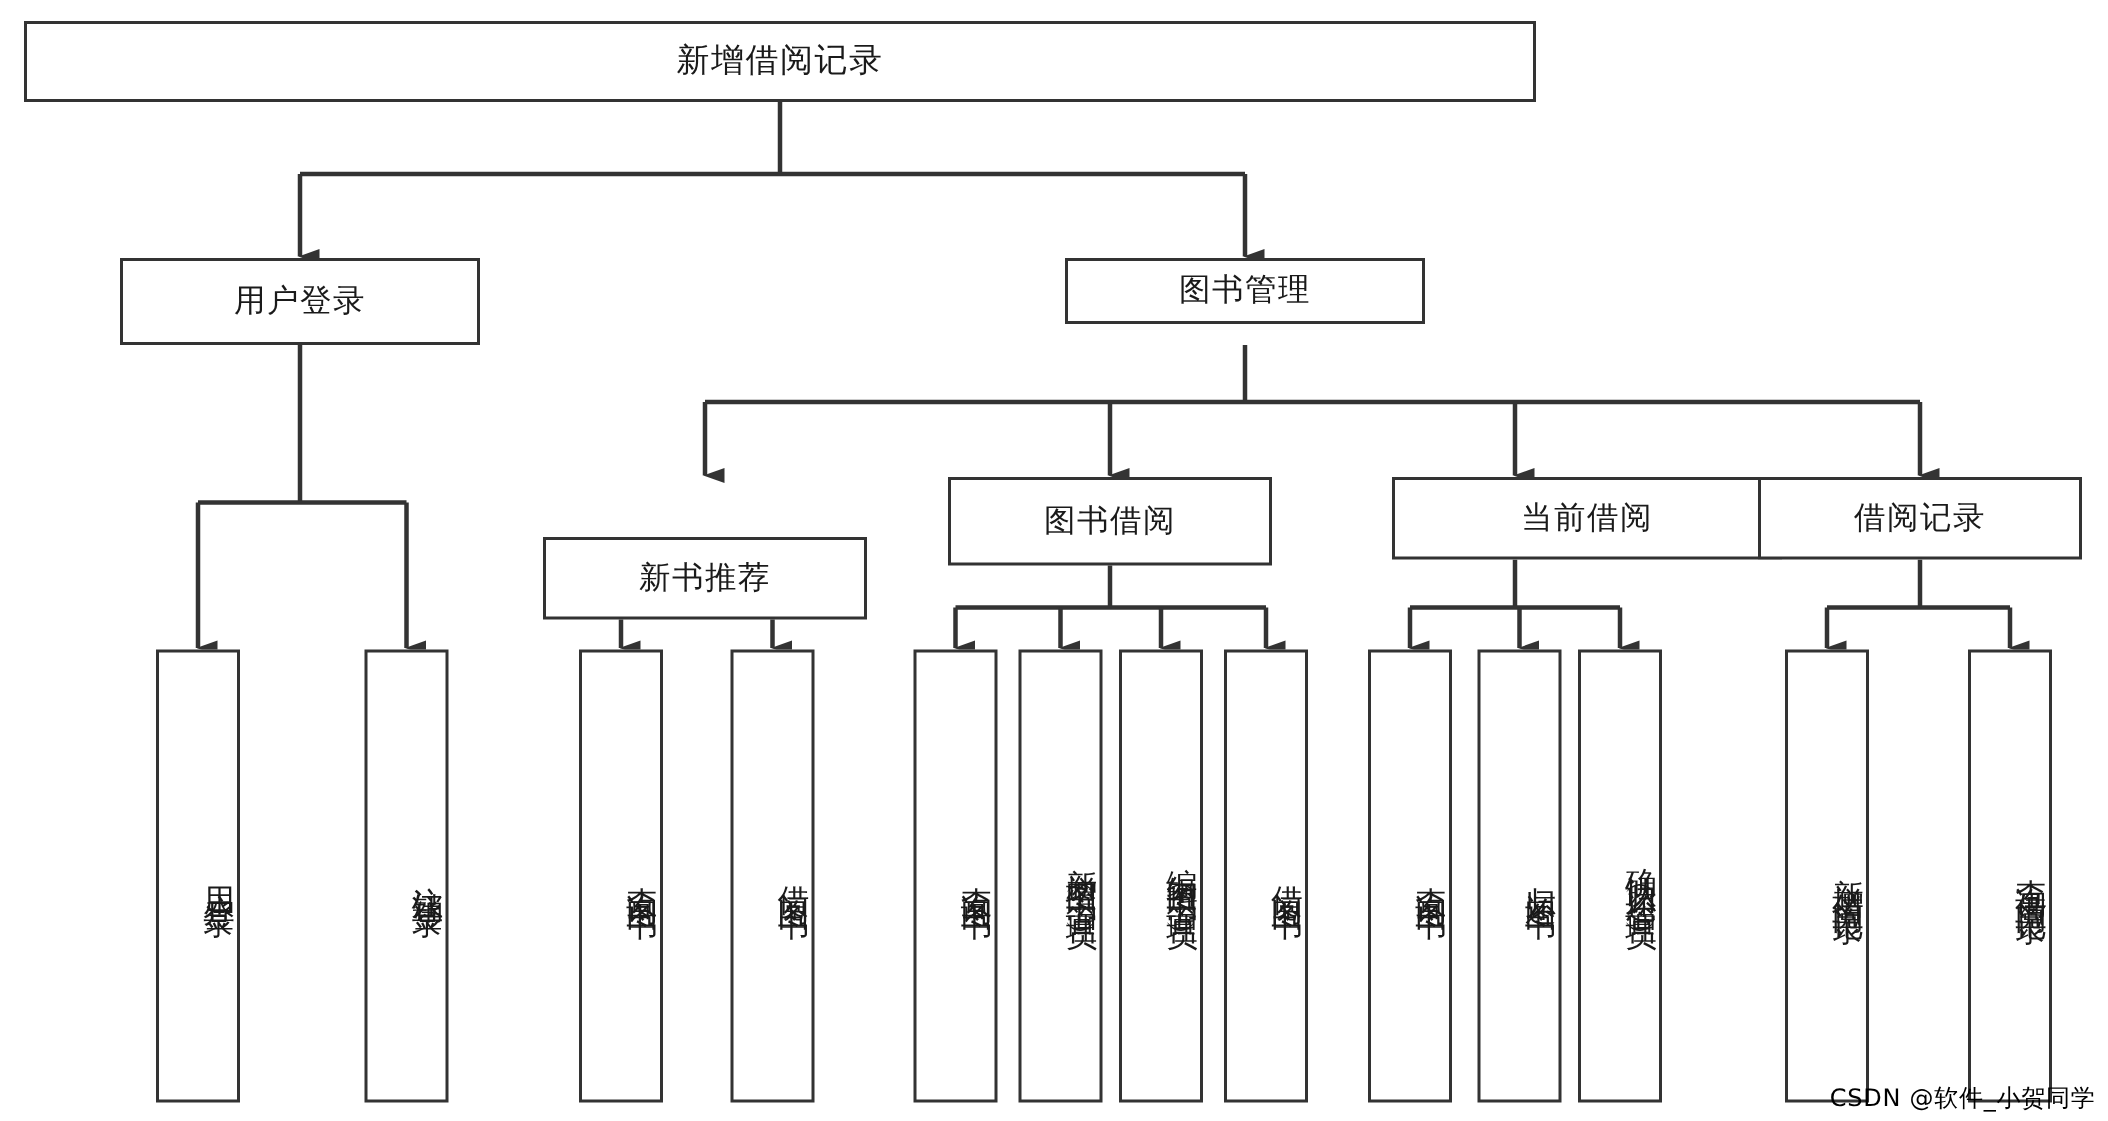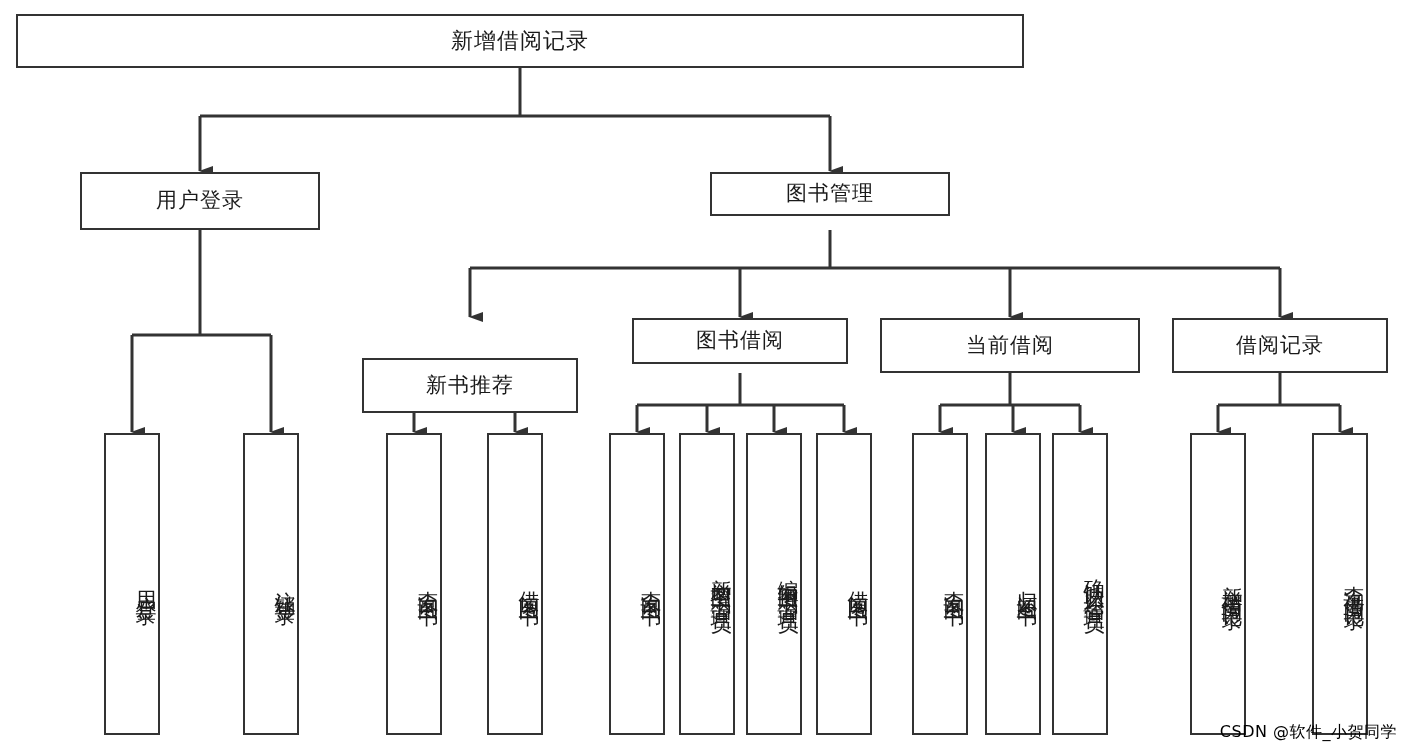--- a/index.html
+++ b/index.html
@@ -124,24 +124,24 @@
       </div>
       <div class="node horiz" style="left: 80px; top: 172px; width: 240px; height: 58px;">
         <span class="hlabel">用户登录</span>
       </div>
       <div class="node horiz" style="left: 710px; top: 172px; width: 240px; height: 44px;">
         <span class="hlabel">图书管理</span>
       </div>
       <div class="node horiz" style="left: 362px; top: 318px; width: 216px; height: 55px; margin-top: 40px;">
         <span class="hlabel">新书推荐</span>
       </div>
-      <div class="node horiz" style="left: 632px; top: 318px; width: 216px; height: 46px; text-align: right;">
+      <div class="node horiz" style="left: 632px; top: 318px; width: 216px; height: 59px; text-align: right;">
         <span class="hlabel">图书借阅</span>
       </div>
-      <div class="node horiz" style="left: 880px; top: 318px; width: 260px; height: 55px;">
+      <div class="node horiz" style="left: 928px; top: 318px; width: 260px; height: 55px;">
         <span class="hlabel">当前借阅</span>
       </div>
       <div class="node horiz" style="left: 1172px; top: 318px; width: 216px; height: 55px;">
         <span class="hlabel">借阅记录</span>
       </div>
       <div class="node vert" style="left: 104px; top: 433px; width: 56px; height: 302px;">
         <span class="vlabel">用户登录</span>
       </div>
       <div class="node vert" style="left: 243px; top: 433px; width: 56px; height: 302px;">
         <span class="vlabel">注销登录</span>

